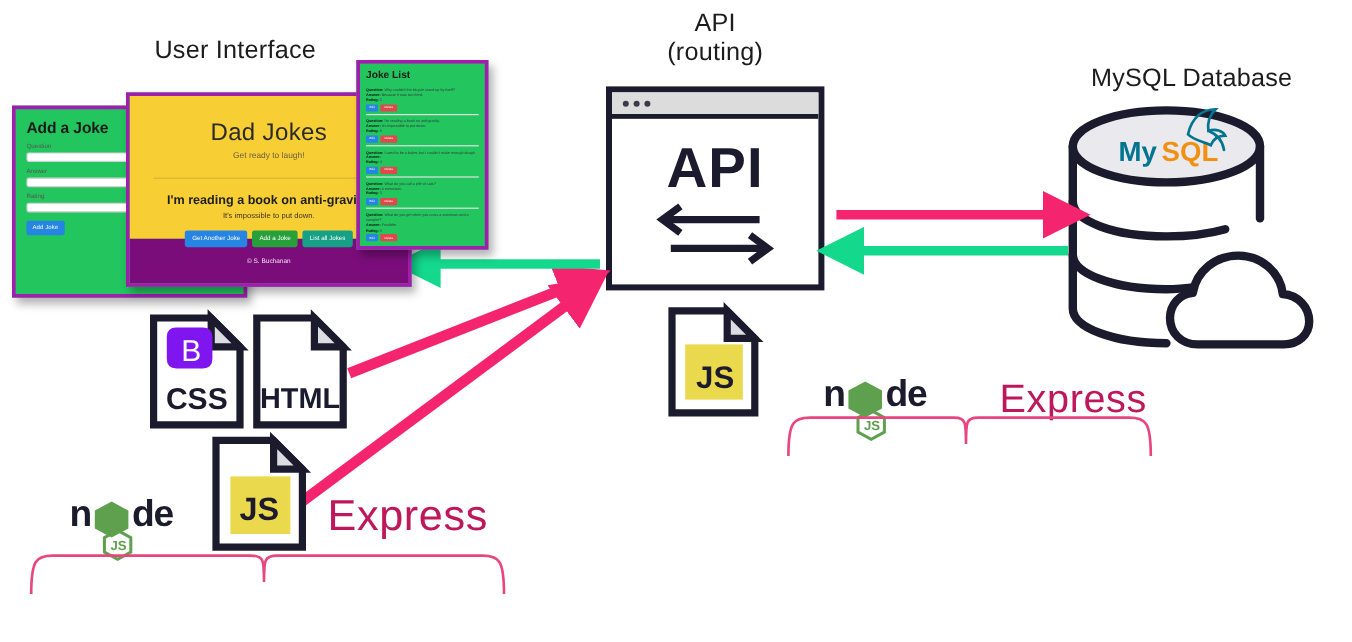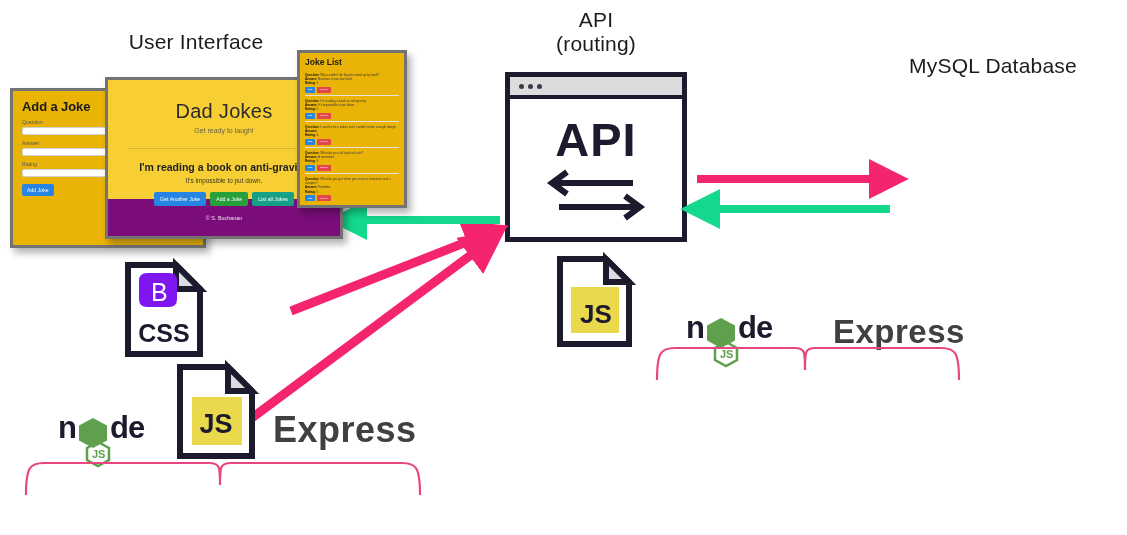--- a/index.html
+++ b/index.html
@@ -21,22 +21,22 @@
     color: #1c1c1c;
     font-weight: 400;
     text-align: center;
     white-space: nowrap;
     letter-spacing: .2px;
   }
   .section-title.two-line { line-height: 1.12; }
 
   
   .mock {
-    background:#eab308;
-    border: 3px solid #737373;
+    background:#22c55e;
+    border: 3px solid #a21caf;
     box-shadow: 4px 5px 7px rgba(0,0,0,.30);
     overflow:hidden;
   }
 
   
   #addjoke-window { width: 196px; height: 160px; left: 10px; top: 88px; z-index: 3; padding: 8px 9px 4px 9px; }
   #addjoke-window .aj-title { font-size: 13px; font-weight: 700; color:#1b1b1b; letter-spacing:-.1px; margin-bottom:4px;}
   #addjoke-window .aj-label { font-size:5.2px; color:#555; margin-top:5px; margin-bottom:2px; }
   #addjoke-window .aj-input { height:8px; border:1px solid #d0d3d6; border-radius:2px; background:#fff; }
   #addjoke-window .aj-btn {
@@ -81,21 +81,21 @@
 
   
   .fileicon { position:absolute; }
   .fileicon .flabel {
     position:absolute; left:0; right:0; text-align:center;
     font-weight:600; color:#1c1b2e; font-family:"Liberation Sans", sans-serif;
   }
 
   
   .nodemark { position:absolute; }
-  .express { position:absolute; color:#404040; font-weight:700; letter-spacing:.5px; }
+  .express { position:absolute; color:#be185d; font-weight:400; letter-spacing:.5px; }
 
   
   .brace { position:absolute; }
 
   .caption {
     position:absolute; font-size:19.5px; color:#1c1c1c; white-space:nowrap;
   }
 
   svg { display:block; overflow:visible; }
 </style>
@@ -211,20 +211,44 @@
         <g stroke="#1c1b2e" stroke-width="6" fill="none" stroke-linecap="butt">
           <line x1="16" y1="14" x2="96" y2="14"></line>
           <polyline points="30,3 15,14 30,25" stroke-linejoin="miter"></polyline>
           <line x1="22" y1="38" x2="102" y2="38"></line>
           <polyline points="88,27 103,38 88,49" stroke-linejoin="miter"></polyline>
         </g>
       </svg>
     </div>
   </div>
 
+  <div class="abs" style="left:880px; top:82px;">
+    <svg width="240" height="225" viewBox="0 0 240 225">
+
+      <g fill="none" stroke="#1c1b2e" stroke-width="7" stroke-linecap="round">
+        <ellipse cx="92" cy="40" rx="78" ry="30" fill="#e9e9ee"></ellipse>
+        <path d="M14 40 L14 175 C14 191 48 204 92 204"></path>
+        <path d="M170 40 L170 100"></path>
+        <path d="M14 86 C14 102 48 115 92 115 C110 115 127 113 141 109"></path>
+        <path d="M14 130 C14 146 48 159 92 159 C101 159 110 158 118 157"></path>
+      </g>
+
+      <text x="52" y="52" font-family="'Liberation Sans', sans-serif" font-size="23" font-weight="700" fill="#00758f">My</text>
+      <text x="88" y="52" font-family="'Liberation Sans', sans-serif" font-size="23" font-weight="700" fill="#f29111">SQL</text>
+
+      <g fill="none" stroke="#00758f" stroke-width="2.2" stroke-linecap="round">
+        <path d="M110 30 C113 16 122 9 133 9 C128 14 126 20 127 27 C133 25 139 27 141 31 C135 31 131 34 129 39 C123 36 115 35 110 30 Z"></path>
+        <path d="M127 27 C134 30 139 36 140 43"></path>
+      </g>
+
+      <g fill="#ffffff" stroke="#1c1b2e" stroke-width="7" stroke-linejoin="round">
+        <path d="M118 205 C104 205 95 195 95 183 C95 172 103 163 114 162 C117 144 133 131 152 131 C171 131 187 145 189 163 C202 164 211 174 211 186 C211 197 202 205 190 205 Z"></path>
+      </g>
+    </svg>
+  </div>
 
   <svg class="abs" style="left:0; top:0;" width="1127" height="535">
     <defs>
       <marker id="pinkhead" markerWidth="5" markerHeight="5" refX="2.4" refY="2.5" orient="auto">
         <path d="M0,0 L5,2.5 L0,5 z" fill="#f5246e"></path>
       </marker>
       <marker id="greenhead" markerWidth="5" markerHeight="5" refX="2.4" refY="2.5" orient="auto">
         <path d="M0,0 L5,2.5 L0,5 z" fill="#14d98c"></path>
       </marker>
     </defs>
@@ -245,20 +269,27 @@
       <path d="M4 4 H52 L76 28 V93 H4 Z" fill="#fff" stroke="#1c1b2e" stroke-width="6" stroke-linejoin="miter"></path>
       <path d="M52 4 L52 28 L76 28 Z" fill="#dcdce2" stroke="#1c1b2e" stroke-width="6" stroke-linejoin="miter"></path>
       <g>
         <path d="M15 20 q0 -8 8 -8 h22 q8 0 8 8 v18 q0 8 -8 8 h-22 q-8 0 -8 -8 z" fill="#7f16f0"></path>
         <text x="27" y="40" font-family="'Liberation Sans', sans-serif" font-size="25" font-weight="400" fill="#fff">B</text>
       </g>
     </svg>
     <div class="flabel" style="top:58px; font-size:25px; letter-spacing:0px;">CSS</div>
   </div>
 
+  <div class="fileicon" style="left:210px; top:261px;">
+    <svg width="90" height="97" viewBox="0 0 90 97">
+      <path d="M4 4 H52 L76 28 V93 H4 Z" fill="#fff" stroke="#1c1b2e" stroke-width="6" stroke-linejoin="miter"></path>
+      <path d="M52 4 L52 28 L76 28 Z" fill="#dcdce2" stroke="#1c1b2e" stroke-width="6" stroke-linejoin="miter"></path>
+    </svg>
+    <div class="flabel" style="top:58px; width:80px; font-size:24px;">HTML</div>
+  </div>
 
   <div class="fileicon" style="left:176px; top:363px;">
     <svg width="82" height="97" viewBox="0 0 82 97">
       <path d="M4 4 H52 L76 28 V93 H4 Z" fill="#fff" stroke="#1c1b2e" stroke-width="6" stroke-linejoin="miter"></path>
       <path d="M52 4 L52 28 L76 28 Z" fill="#dcdce2" stroke="#1c1b2e" stroke-width="6" stroke-linejoin="miter"></path>
       <rect x="16" y="34" width="50" height="48" fill="#ead94c"></rect>
     </svg>
     <div class="flabel" style="top:46px; width:82px; left:-1px; font-size:27px; font-weight:700;">JS</div>
   </div>
 

